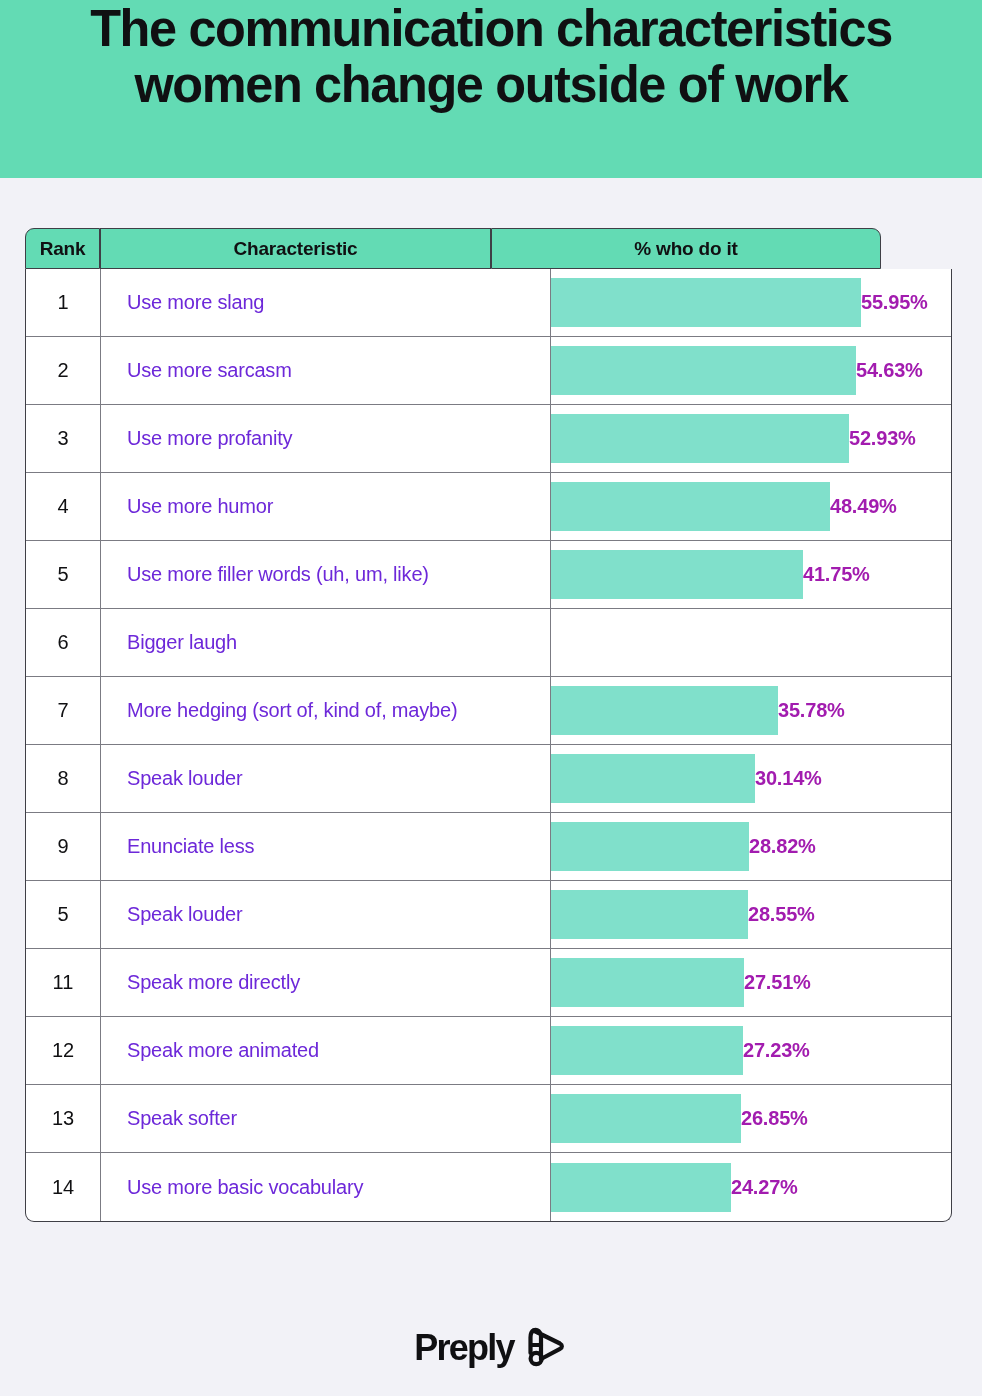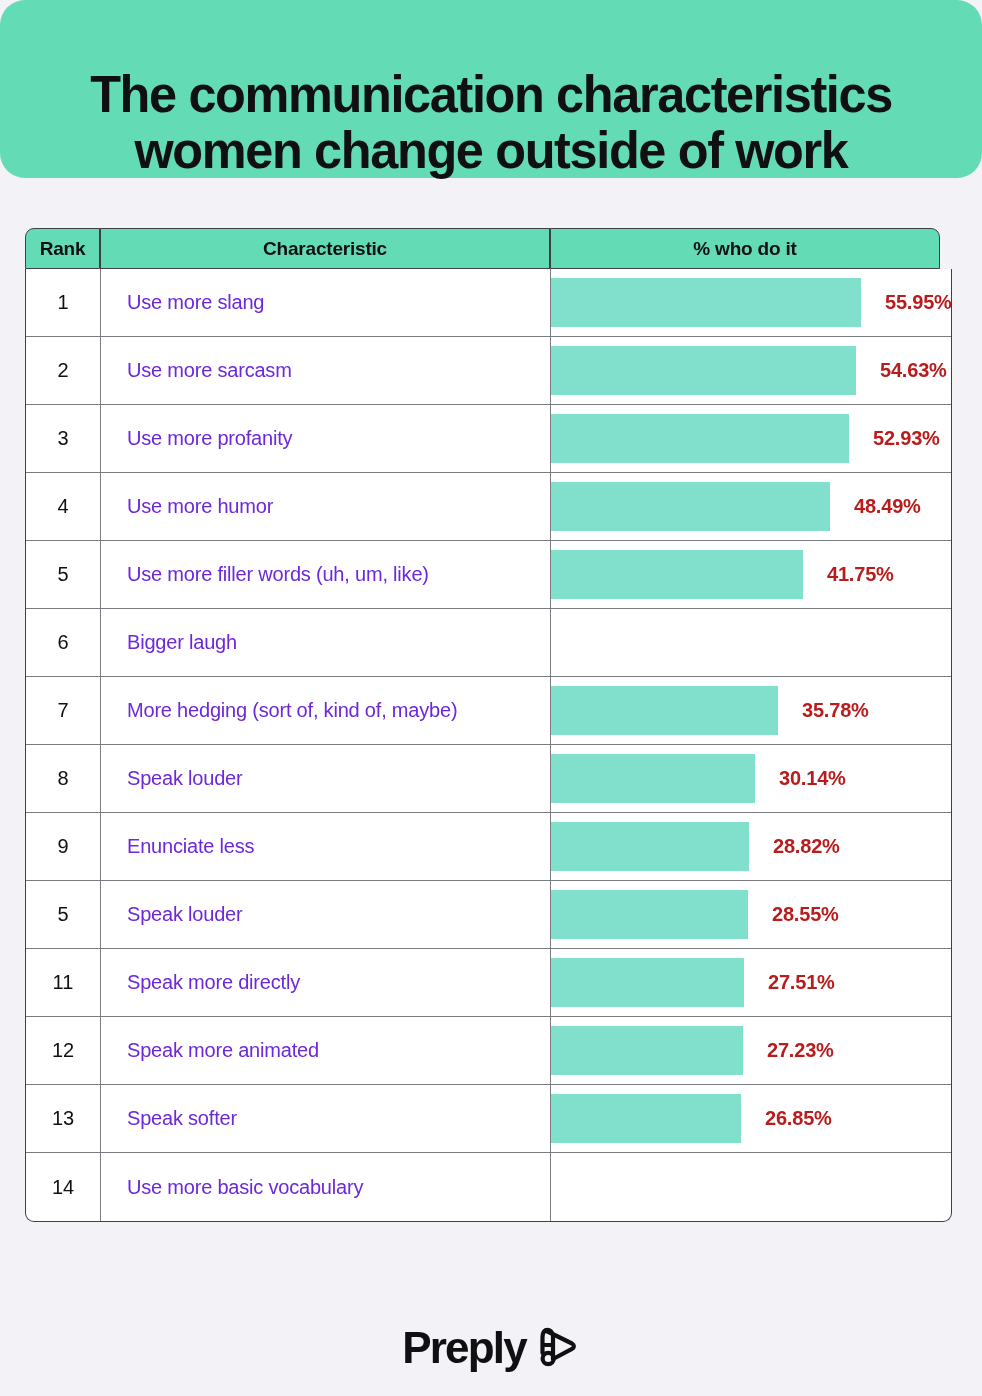--- a/index.html
+++ b/index.html
@@ -19,24 +19,23 @@
     height: 1396px;
     background: #f2f2f7;
   }
 
   
   .banner {
     width: 982px;
     height: 178px;
     background: #63dbb4;
     display: flex;
-    align-items: flex-end;
+    align-items: flex-start;
     justify-content: center;
     padding: 0 40px;
-    border-radius: 25px;
   }
 
   .banner-title {
     font-family: "Liberation Sans", sans-serif;
     font-weight: bold;
     font-size: 52px;
     line-height: 1.08;
     letter-spacing: -1.4px;
     color: #101012;
     text-align: center;
@@ -63,21 +62,21 @@
     border: 1.6px solid #3f3f46;
     display: flex;
     align-items: center;
     justify-content: center;
     font-size: 19px;
     font-weight: bold;
     color: #101012;
     letter-spacing: -0.2px;
   }
   .th.rank      { width: 75px;  border-radius: 9px 0 0 0; border-right-width: 0.8px; }
-  .th.charact   { width: 450px; border-left-width: 0.8px; border-right-width: 0.8px; }
+  .th.charact   { width: 391px; border-left-width: 0.8px; border-right-width: 0.8px; }
   .th.pct       { width: 390px; border-left-width: 0.8px; border-radius: 0 9px 0 0; }
 
   .tbody {
     border-left: 1.6px solid #3f3f46;
     border-right: 1.6px solid #3f3f46;
     border-bottom: 1.6px solid #3f3f46;
     border-radius: 0 0 9px 9px;
     background: #ffffff;
     overflow: hidden;
   }
@@ -120,41 +119,41 @@
 
   .bar {
     height: 49px;
     background: #80e0cb;
     flex: 0 0 auto;
   }
 
   .bar-value {
     font-size: 20px;
     font-weight: bold;
-    color: #b91c1c;
-    padding-left: 24px;
+    color: #a21caf;
+    padding-left: 0;
     white-space: nowrap;
     letter-spacing: -0.2px;
   }
 
   
   .footer {
     position: absolute;
     left: 0;
     top: 1300px;
     width: 982px;
     height: 96px;
     display: flex;
     align-items: center;
     justify-content: center;
     gap: 10px;
   }
 
   .logo-text {
-    font-size: 44px;
+    font-size: 36px;
     font-weight: bold;
     letter-spacing: -1.8px;
     color: #101012;
     font-family: "Liberation Sans", sans-serif;
   }
 
   .logo-mark { display: block; }
 </style>
 </head>
 <body>
@@ -273,20 +272,24 @@
           <div class="td rank">13</div>
           <div class="td charact">Speak softer</div>
           <div class="td pct">
             <div class="bar" style="width: 190px; background: rgb(128, 224, 203);"></div>
             <span class="bar-value">26.85%</span>
           </div>
         </div>
         <div class="tr">
           <div class="td rank">14</div>
           <div class="td charact">Use more basic vocabulary</div>
+          <div class="td pct">
+            <div class="bar" style="width: 180px; background: rgb(128, 224, 203);"></div>
+            <span class="bar-value">24.27%</span>
+          </div>
         </div>
       </div>
   </div>
 
   <div class="footer">
     <span class="logo-text">Preply</span>
     <span class="logo-mark">
       <svg width="44" height="46" viewBox="0 0 44 46" fill="none" xmlns="http://www.w3.org/2000/svg">
         <path d="M9.5 7.5 L36 20.5 C38.5 21.8 38.5 24.6 36 25.9 L17 36 L17 13 C17 9.5 13.5 5.5 9.5 7.5 Z" stroke="#101012" stroke-width="4.2" stroke-linejoin="round" fill="none"></path>
         <path d="M9.5 7.5 C6.5 8.9 6.5 12 6.5 14.5 L6.5 30" stroke="#101012" stroke-width="4.2" stroke-linecap="round" fill="none"></path>

